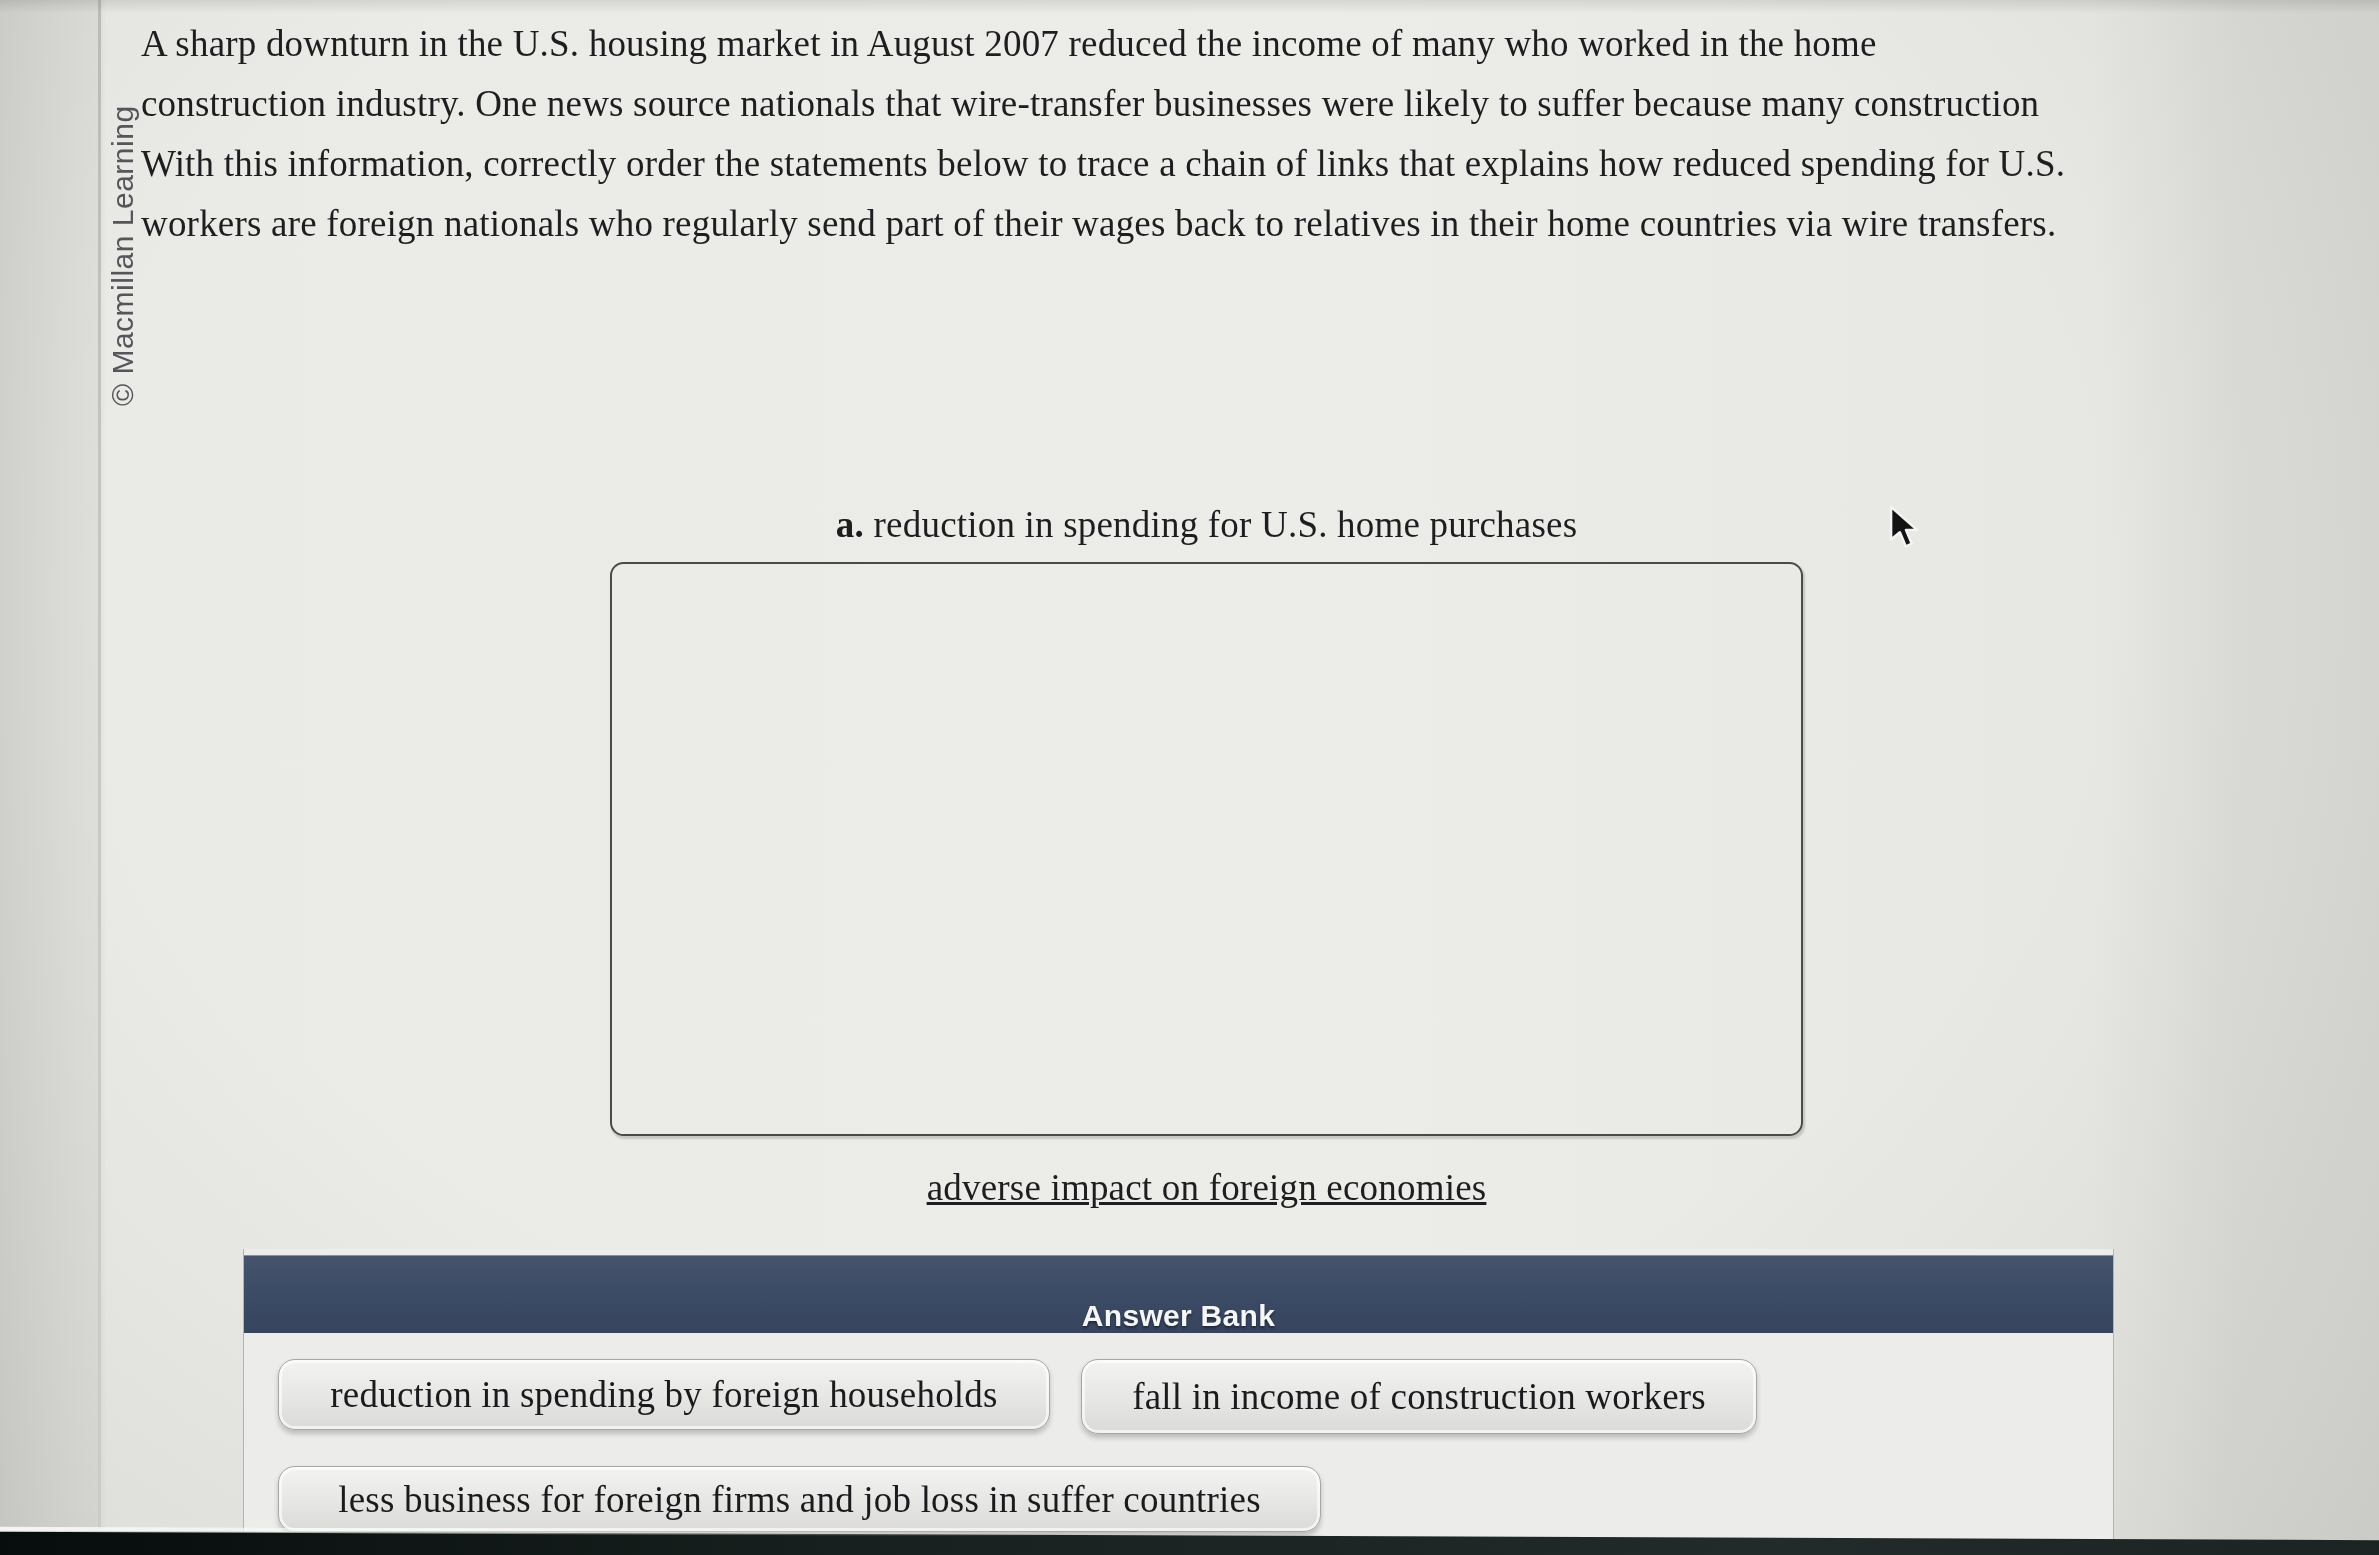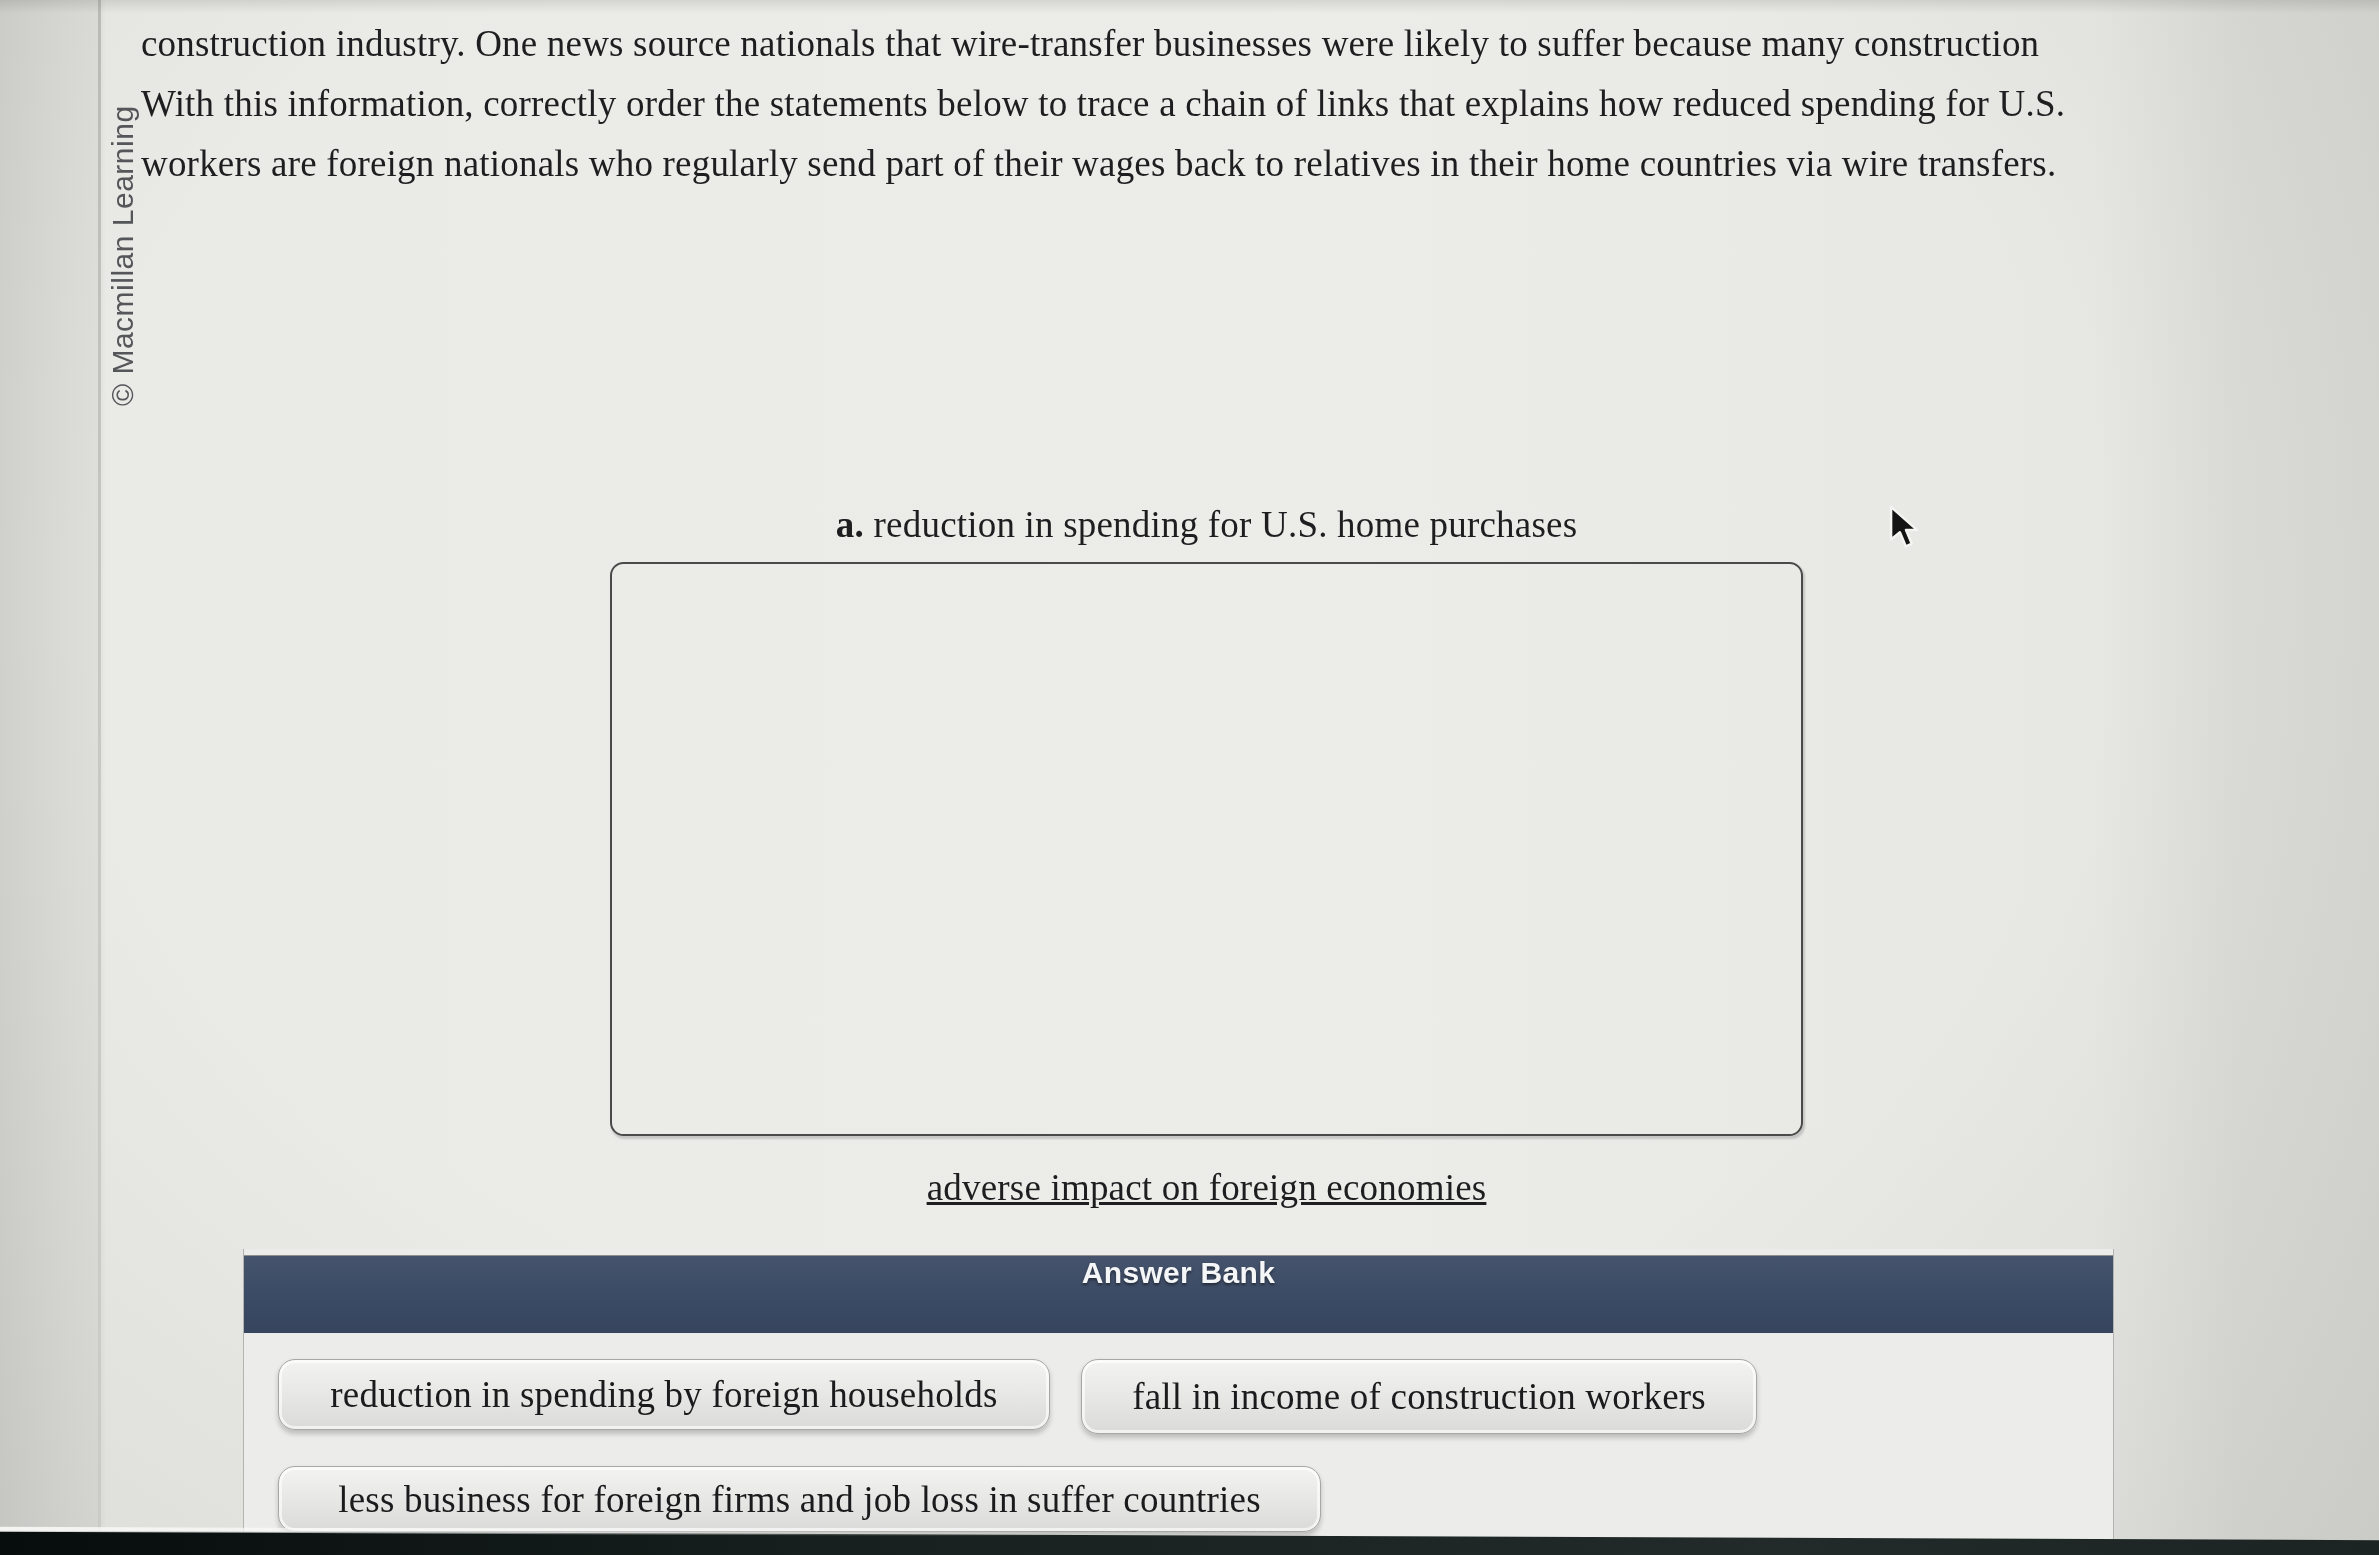--- a/index.html
+++ b/index.html
@@ -78,21 +78,21 @@
     position: absolute; left: 243px; top: 1249px; width: 1871px; height: 306px;
     background: #ecedea;
     border-left: 1.9px solid #b3b3b1;
     border-right: 1.9px solid #b3b3b1;
     box-sizing: border-box;
   }
   .answer-bank-header {
     position: absolute; left: 0; top: 5.8px; width: 100%; height: 78px;
     background: linear-gradient(180deg, #45536c 0%, #3d4c66 45%, #36445e 100%);
     border-top: 1.9px solid #8f8f8d;
-    display: flex; align-items: flex-start; justify-content: center;
+    display: flex; align-items: flex-end; justify-content: center;
     box-sizing: border-box;
   }
   .answer-bank-title {
     font-family: "Liberation Sans", "DejaVu Sans", sans-serif;
     font-size: 30px; font-weight: bold; color: #f4f6f8;
     text-shadow: 0 1.9px 2.9px rgba(0,0,0,0.45);
     letter-spacing: 0.3px;
   }
 
   .chip {
@@ -115,20 +115,21 @@
     pointer-events: none;
   }
 </style>
 </head>
 <body>
 
 <div class="vignette"></div>
 <div class="left-fold"></div>
 
 <div class="intro">
+  <div class="line">A sharp downturn in the U.S. housing market in August 2007 reduced the income of many who worked in the home</div>
   <div class="line">construction industry. One news source nationals that wire-transfer businesses were likely to suffer because many construction</div>
   <div class="line">With this information, correctly order the statements below to trace a chain of links that explains how reduced spending for U.S.</div>
   <div class="line">workers are foreign nationals who regularly send part of their wages back to relatives in their home countries via wire transfers.</div>
 </div>
 
 <div class="watermark">© Macmillan Learning</div>
 
 <div class="dropzone-label">
   <span class="prefix">a.</span><span>reduction in spending for U.S. home purchases</span>
 </div>

